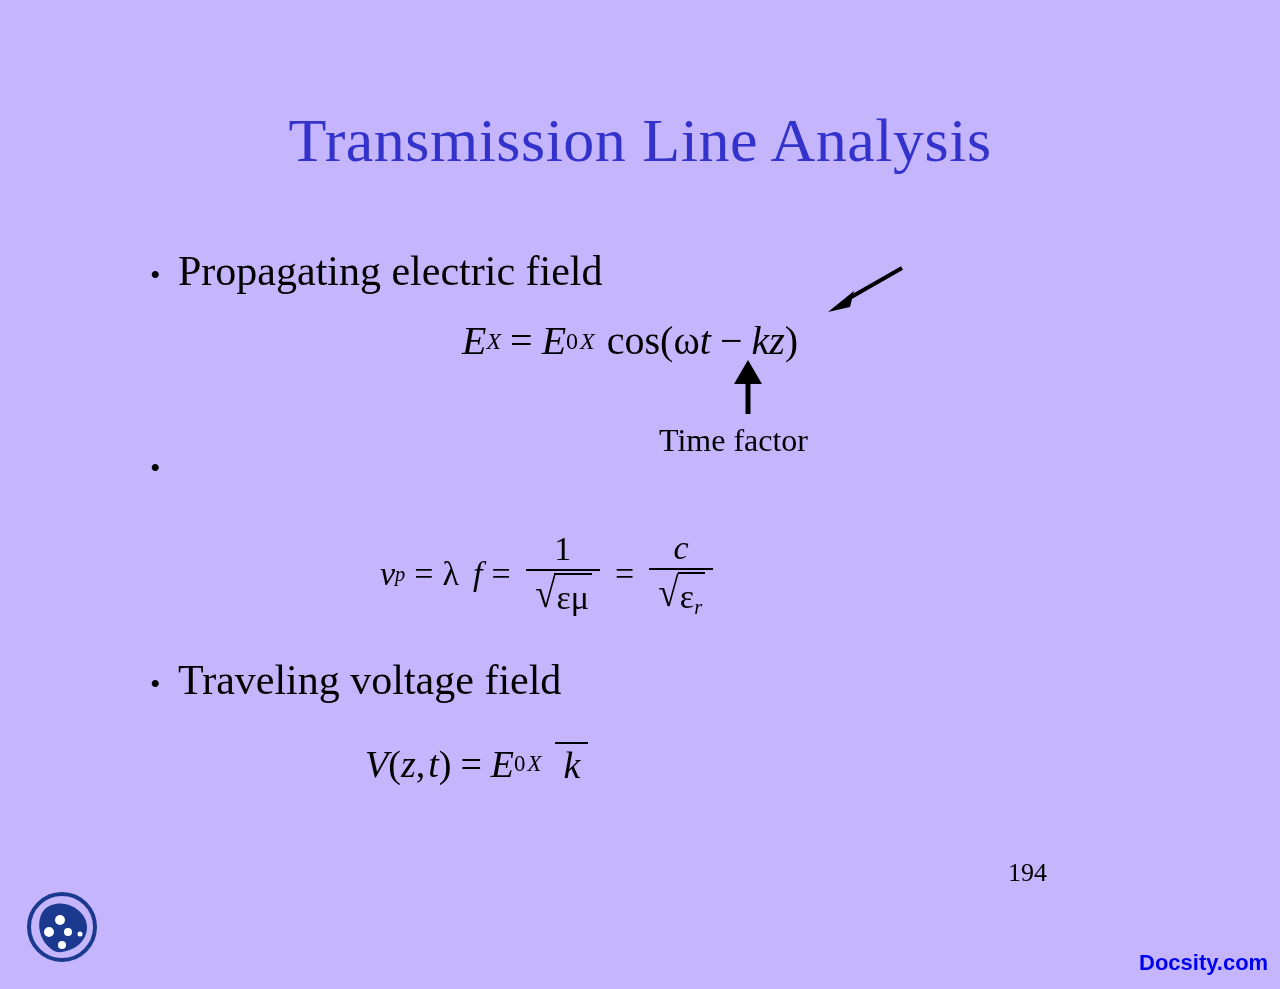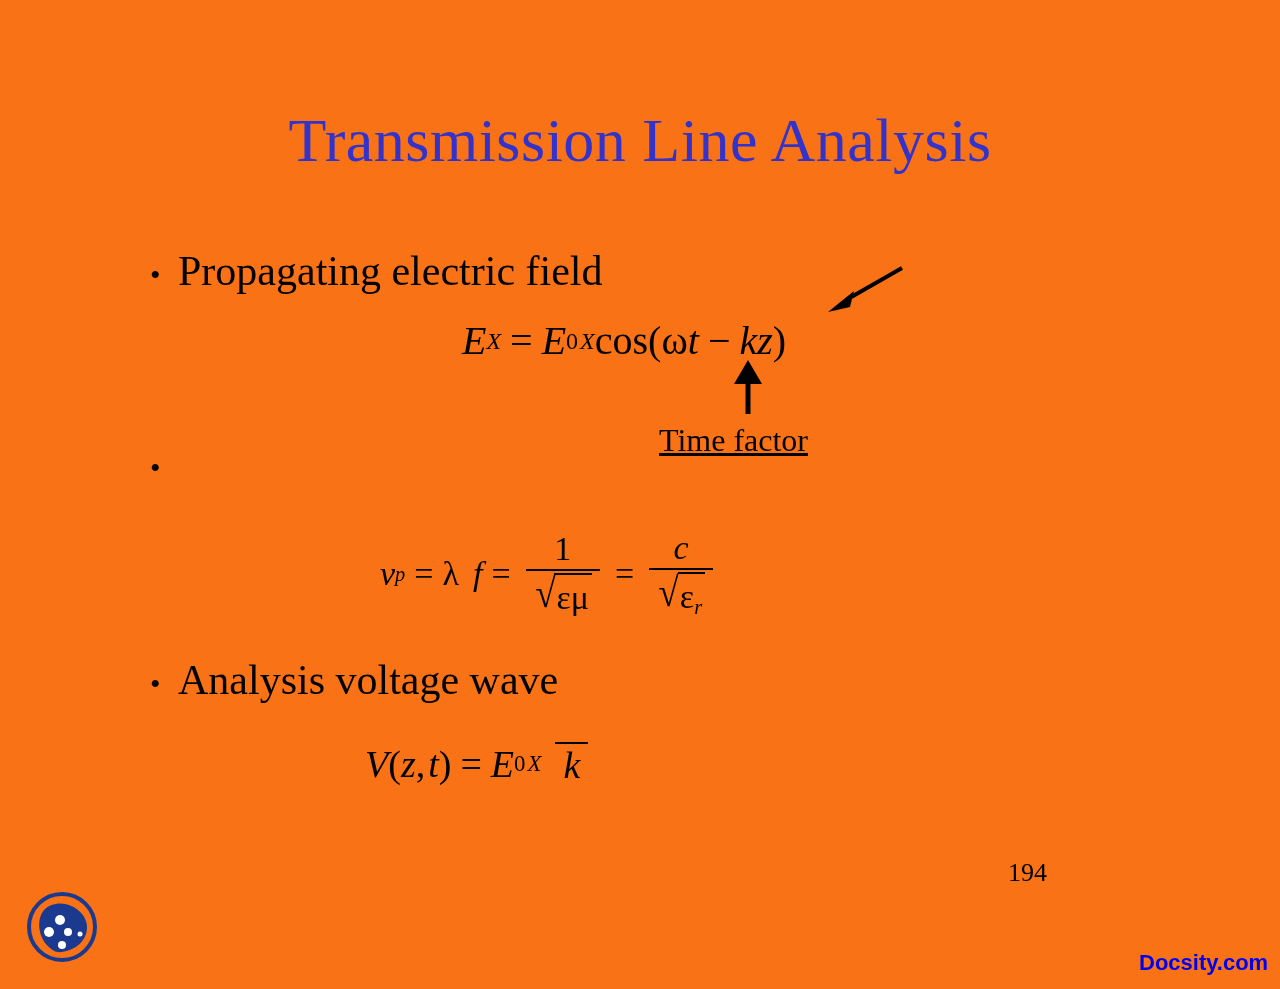--- a/index.html
+++ b/index.html
@@ -8,21 +8,21 @@
     background: #ffffff;
   }
   body {
     font-family: "Liberation Serif", "DejaVu Serif", serif;
     color: #000000;
   }
   #slide {
     position: relative;
     width: 1280px;
     height: 989px;
-    background: #f97316;
+    background: #c4b5fd;
     overflow: hidden;
   }
 
   
   .slide-title {
     position: absolute;
     left: 0;
     top: 108px;
     width: 1280px;
     text-align: center;
@@ -119,21 +119,21 @@
 
   
   .annot {
     position: absolute;
     font-size: 32px;
     line-height: 1.1;
     color: #000000;
     white-space: nowrap;
   }
   .annot-space { left: 872px; top: 236px; }
-  .annot-time  { left: 659px; top: 423px; text-decoration: underline; }
+  .annot-time  { left: 659px; top: 423px; }
 
   .arrow-svg {
     position: absolute;
     overflow: visible;
   }
   .arrow-space { left: 820px; top: 258px; }
   .arrow-time  { left: 726px; top: 358px; }
 
   
   .page-number {
@@ -172,21 +172,21 @@
     <span class="dot">•</span>
     <span class="btext">Propagating electric field</span>
   </div>
 
   <div class="math formula-1">
     <span class="mi">E</span>
       <span class="sub"><span class="mi">X</span></span>
     <span class="op">=</span>
     <span class="mi">E</span>
       <span class="sub"><span>0</span><span class="mi" style="margin-left:2px">X</span></span>
-    <span class="mu" style="">cos(</span>
+    <span class="mu" style="margin-left:12px">cos(</span>
       <span class="mu">ω</span>
       <span class="mi">t</span>
     <span class="op">−</span>
     <span class="mi">k</span>
       <span class="mi">z</span>
       <span class="mu">)</span>
   </div>
 
   <svg class="arrow-svg arrow-space" width="90" height="60" viewBox="0 0 90 60">
     <line x1="82" y1="10" x2="26" y2="42" stroke="#000" stroke-width="4"></line>
@@ -226,21 +226,21 @@
         <span class="sqrt">
           <span class="radsign">√</span>
           <span class="radicand"><span class="mu">ε</span><span class="sub"><span class="mi">r</span></span></span>
         </span>
       </span>
     </span>
   </div>
 
   <div class="bullet bullet-3">
     <span class="dot">•</span>
-    <span class="btext">Analysis voltage wave</span>
+    <span class="btext">Traveling voltage field</span>
   </div>
 
   <div class="math formula-3">
     <span class="mi">V</span>
       <span class="mu">(</span>
       <span class="mi">z</span>
       <span class="mu">,</span>
       <span class="mi" style="margin-left:3px">t</span>
       <span class="mu">)</span>
     <span class="op">=</span>

